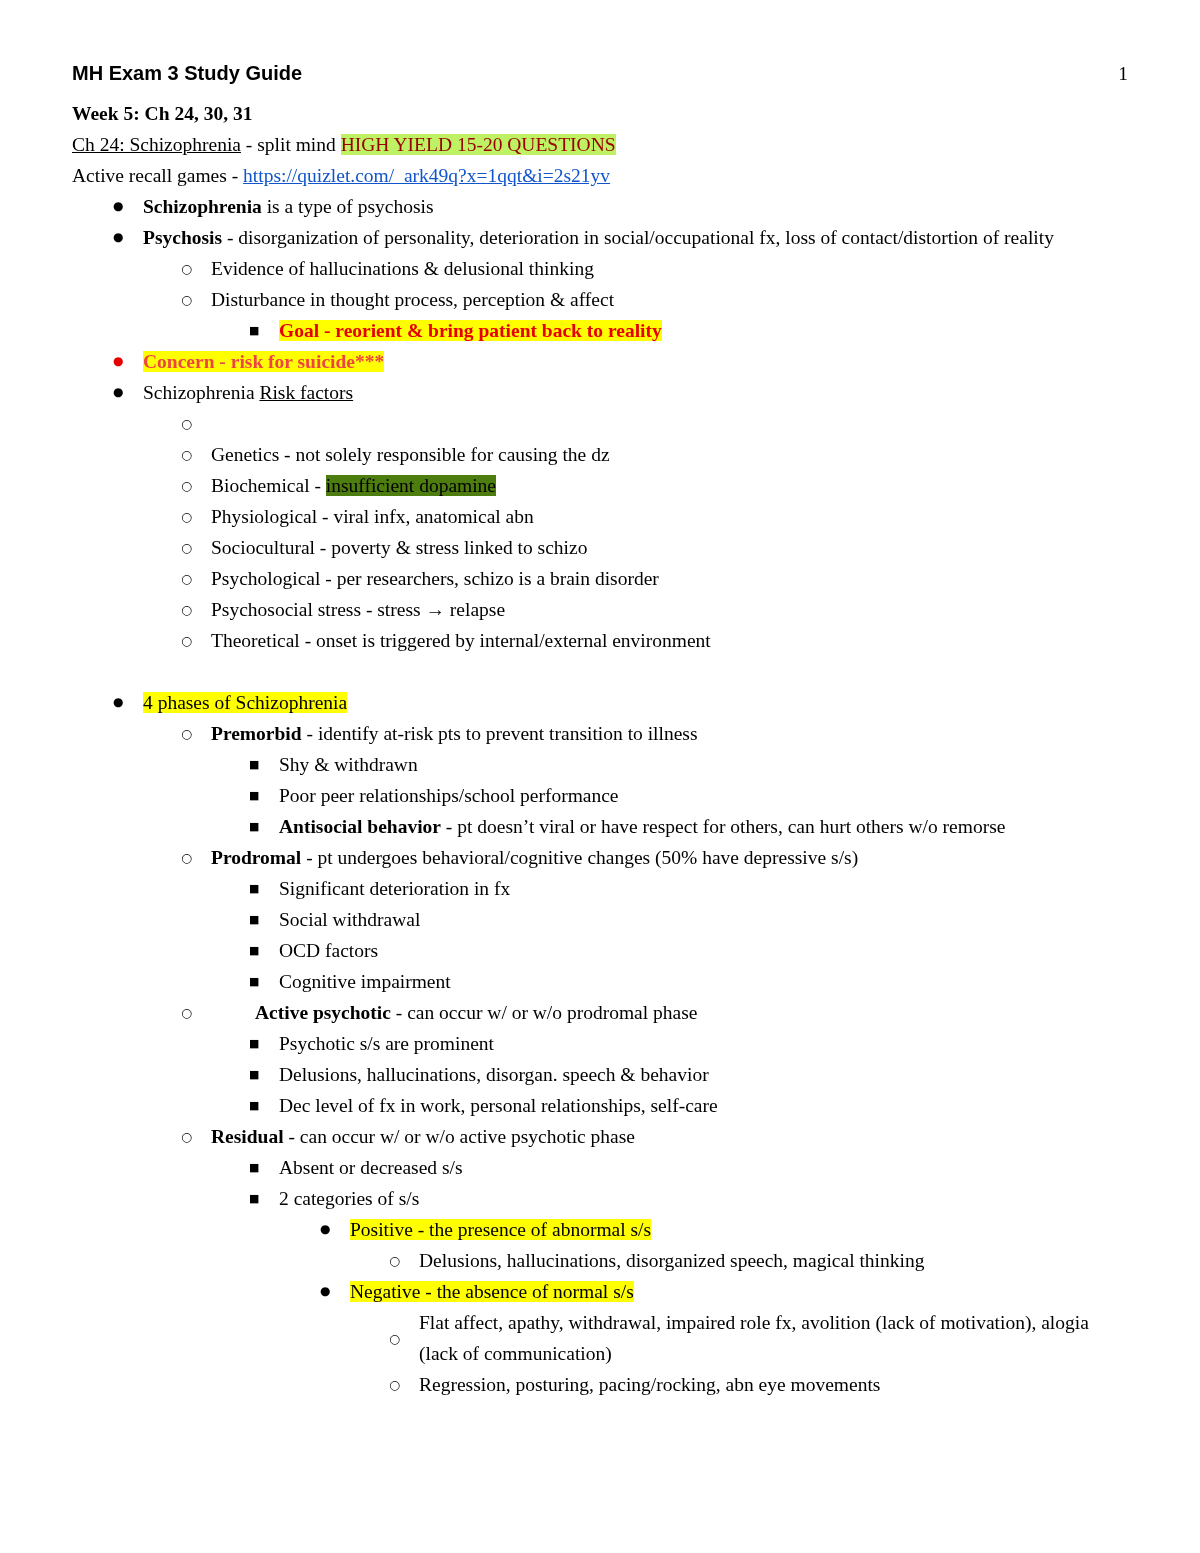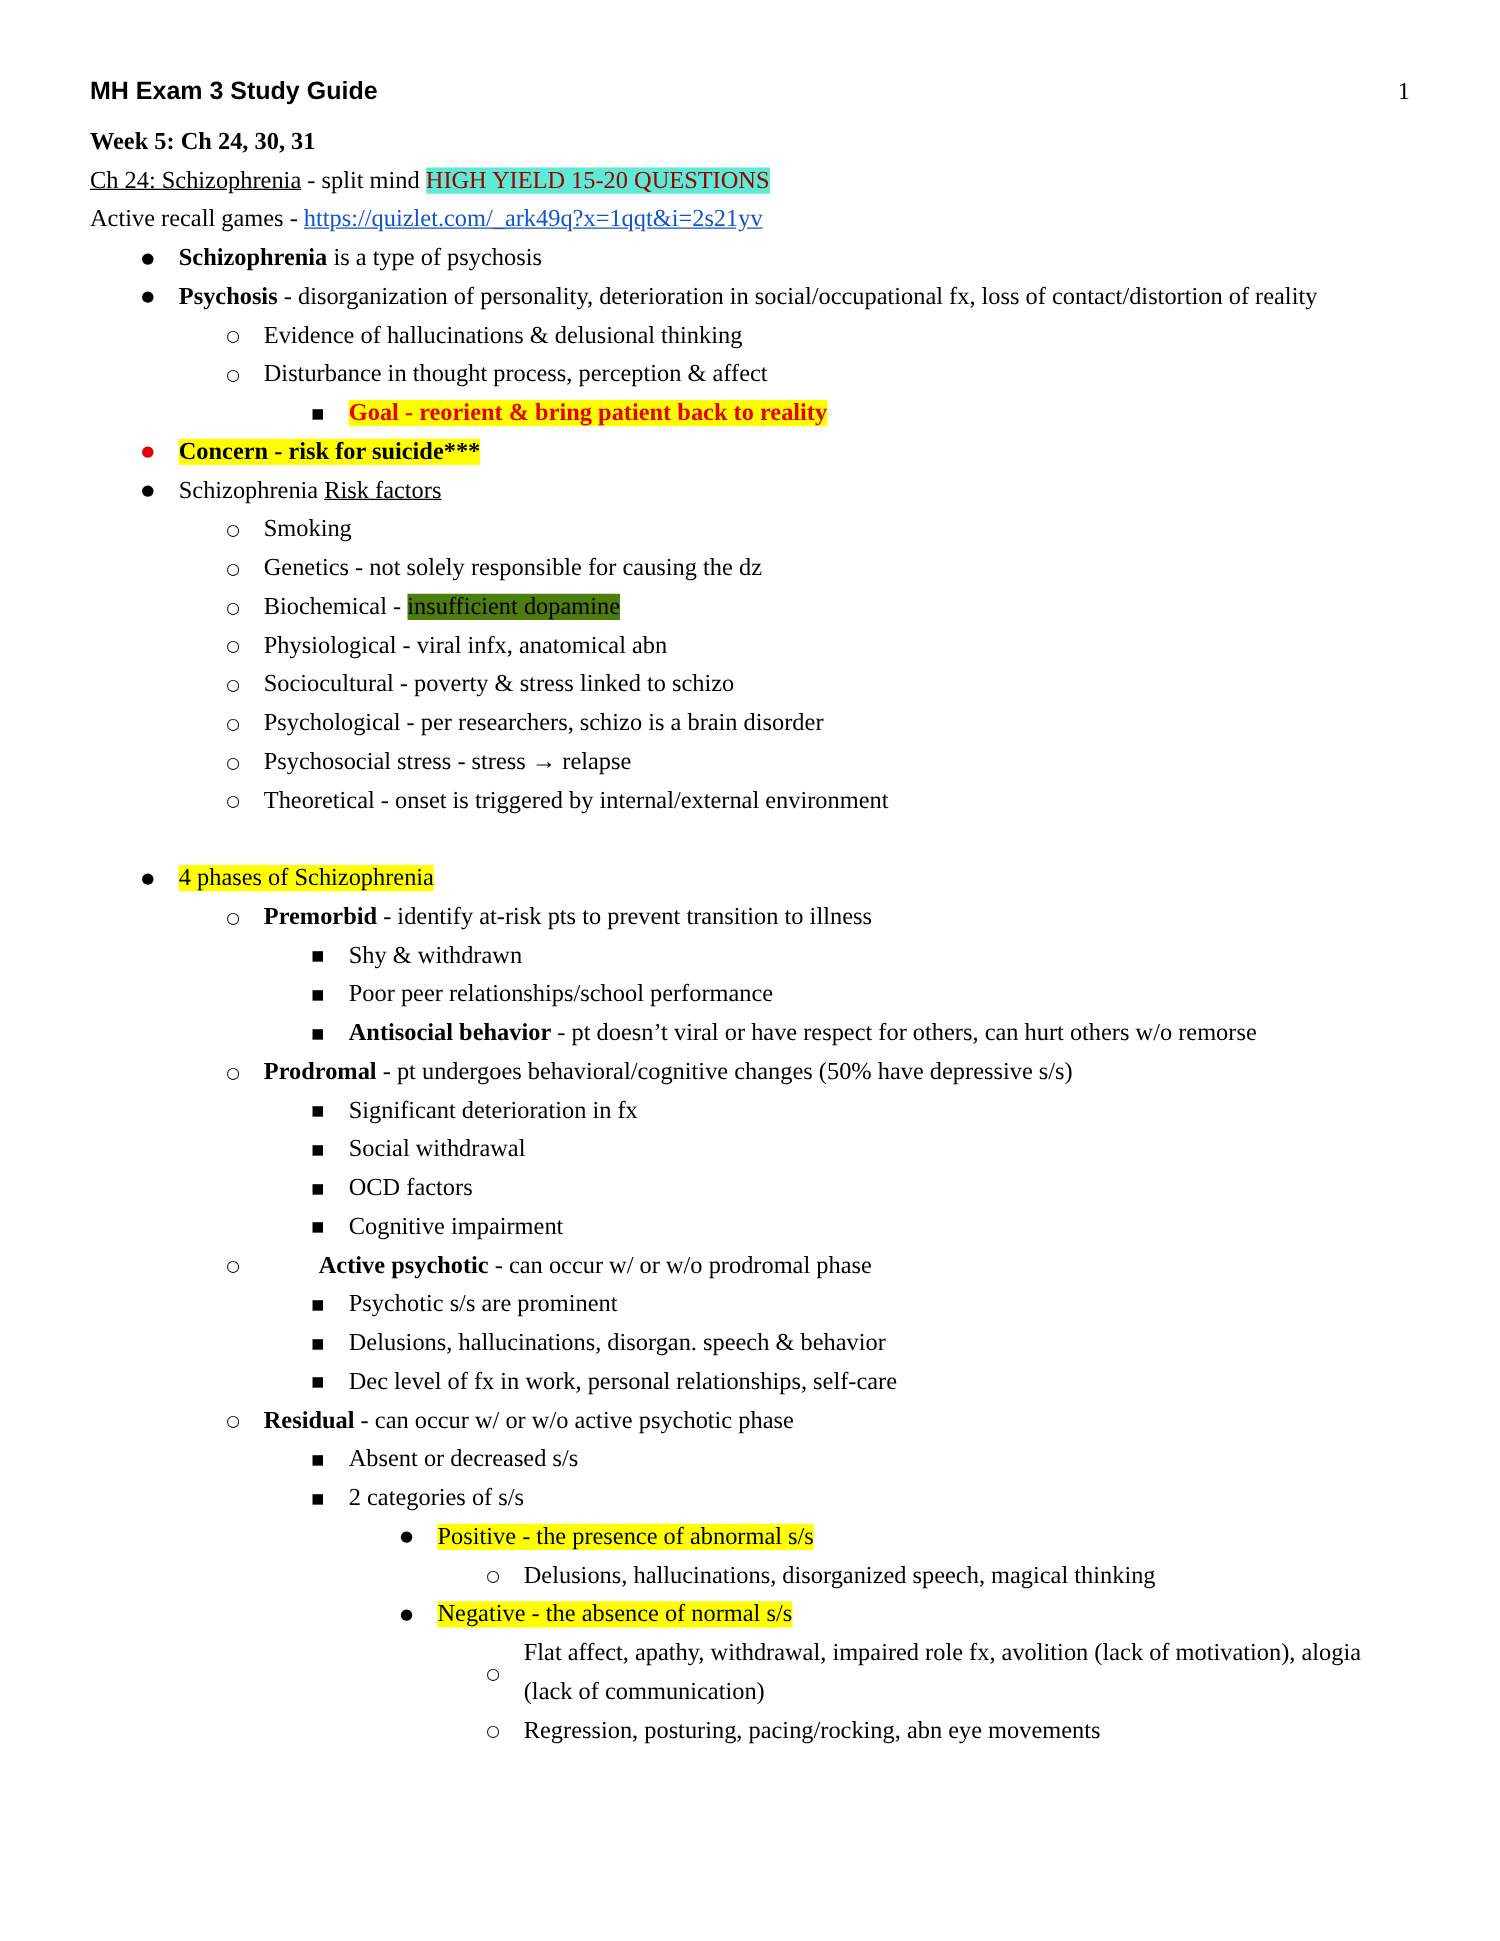--- a/index.html
+++ b/index.html
@@ -62,21 +62,21 @@
 <div class="page">
   <div class="doc-header">
     <span class="doc-title">MH Exam 3 Study Guide</span>
     <span class="page-number">1</span>
   </div>
   <div>
       <div class="line lv0">
         <div class="text"><span style="font-weight: 700;">Week 5: Ch 24, 30, 31</span></div>
       </div>
       <div class="line lv0">
-        <div class="text"><span style="text-decoration: underline;">Ch 24: Schizophrenia</span><span> - split mind </span><span style="background-color: #5eead4; color: rgb(153, 0, 0);">HIGH YIELD 15-20 QUESTIONS</span></div>
+        <div class="text"><span style="text-decoration: underline;">Ch 24: Schizophrenia</span><span> - split mind </span><span style="background-color: #bef264; color: rgb(153, 0, 0);">HIGH YIELD 15-20 QUESTIONS</span></div>
       </div>
       <div class="line lv0">
         <div class="text"><span>Active recall games - </span><span class="link" style="color: rgb(17, 85, 204);">https://quizlet.com/_ark49q?x=1qqt&amp;i=2s21yv</span></div>
       </div>
       <div class="line lv1">
         <span class="marker m-disc">●</span>
         <div class="text"><span style="font-weight: 700;">Schizophrenia</span><span> is a type of psychosis</span></div>
       </div>
       <div class="line lv1">
         <span class="marker m-disc">●</span>
@@ -89,29 +89,28 @@
       <div class="line lv2">
         <span class="marker m-circle">○</span>
         <div class="text"><span>Disturbance in thought process, perception &amp; affect</span></div>
       </div>
       <div class="line lv3">
         <span class="marker m-square">■</span>
         <div class="text"><span style="font-weight: 700; background-color: rgb(255, 255, 0); color: rgb(230, 0, 0);">Goal - reorient &amp; bring patient back to reality</span></div>
       </div>
       <div class="line lv1">
         <span class="marker m-disc" style="color: rgb(230, 0, 0);">●</span>
-        <div class="text"><span style="font-weight: 700; background-color: rgb(255, 255, 0); color: #000000;">Concern - risk for suicide***</span></div>
+        <div class="text"><span style="font-weight: 700; background-color: rgb(255, 255, 0); color: #ef4444;">Concern - risk for suicide***</span></div>
       </div>
       <div class="line lv1">
         <span class="marker m-disc">●</span>
         <div class="text"><span>Schizophrenia </span><span style="text-decoration: underline;">Risk factors</span></div>
       </div>
       <div class="line lv2">
         <span class="marker m-circle">○</span>
-        <div class="text"><span>Smoking</span></div>
       </div>
       <div class="line lv2">
         <span class="marker m-circle">○</span>
         <div class="text"><span>Genetics - not solely responsible for causing the dz</span></div>
       </div>
       <div class="line lv2">
         <span class="marker m-circle">○</span>
         <div class="text"><span>Biochemical - </span><span style="background-color: #4d7c0f;">insufficient dopamine</span></div>
       </div>
       <div class="line lv2">

